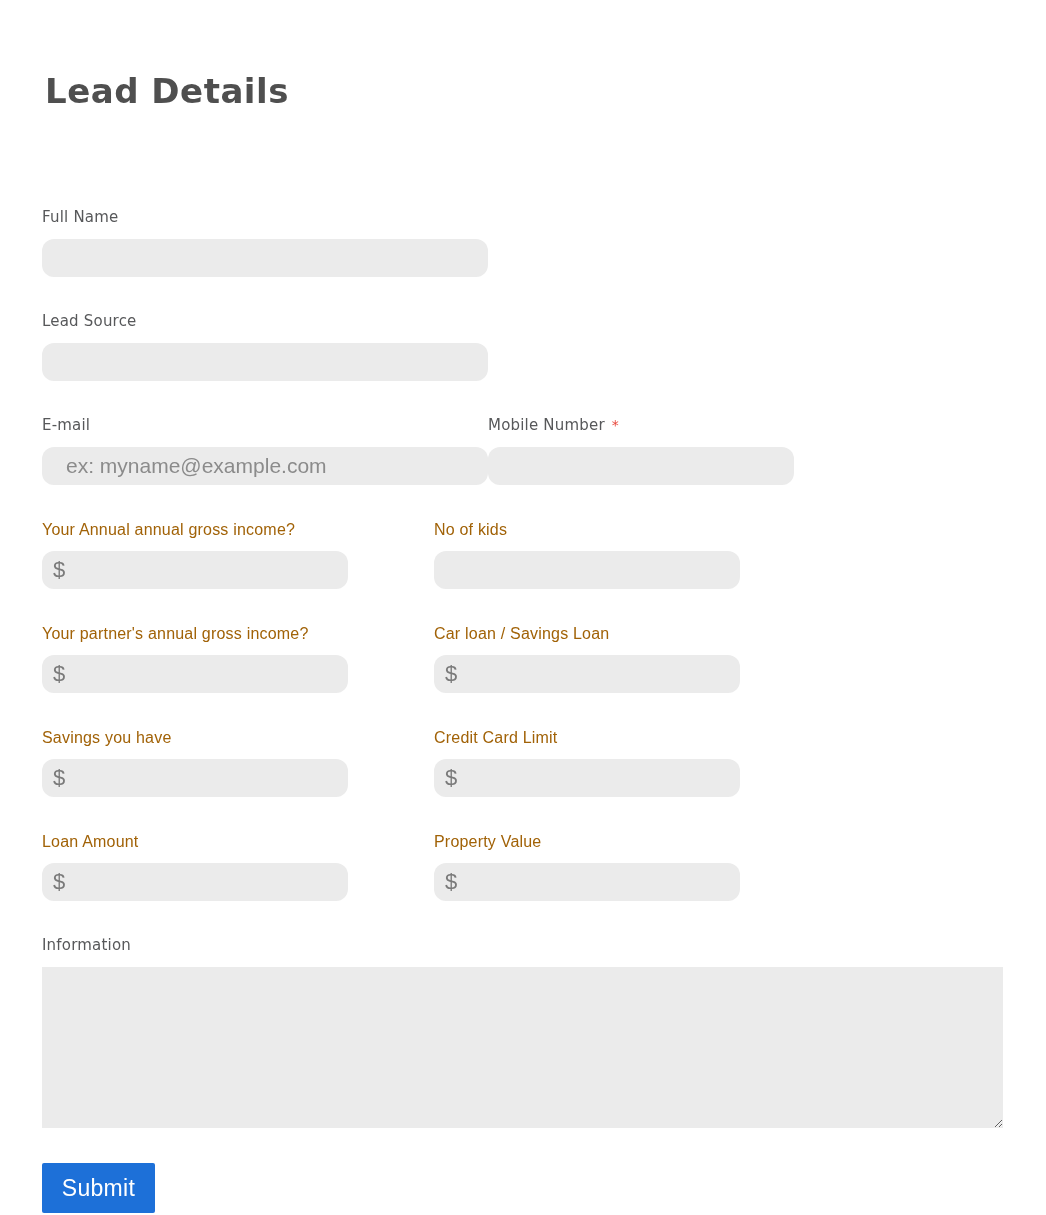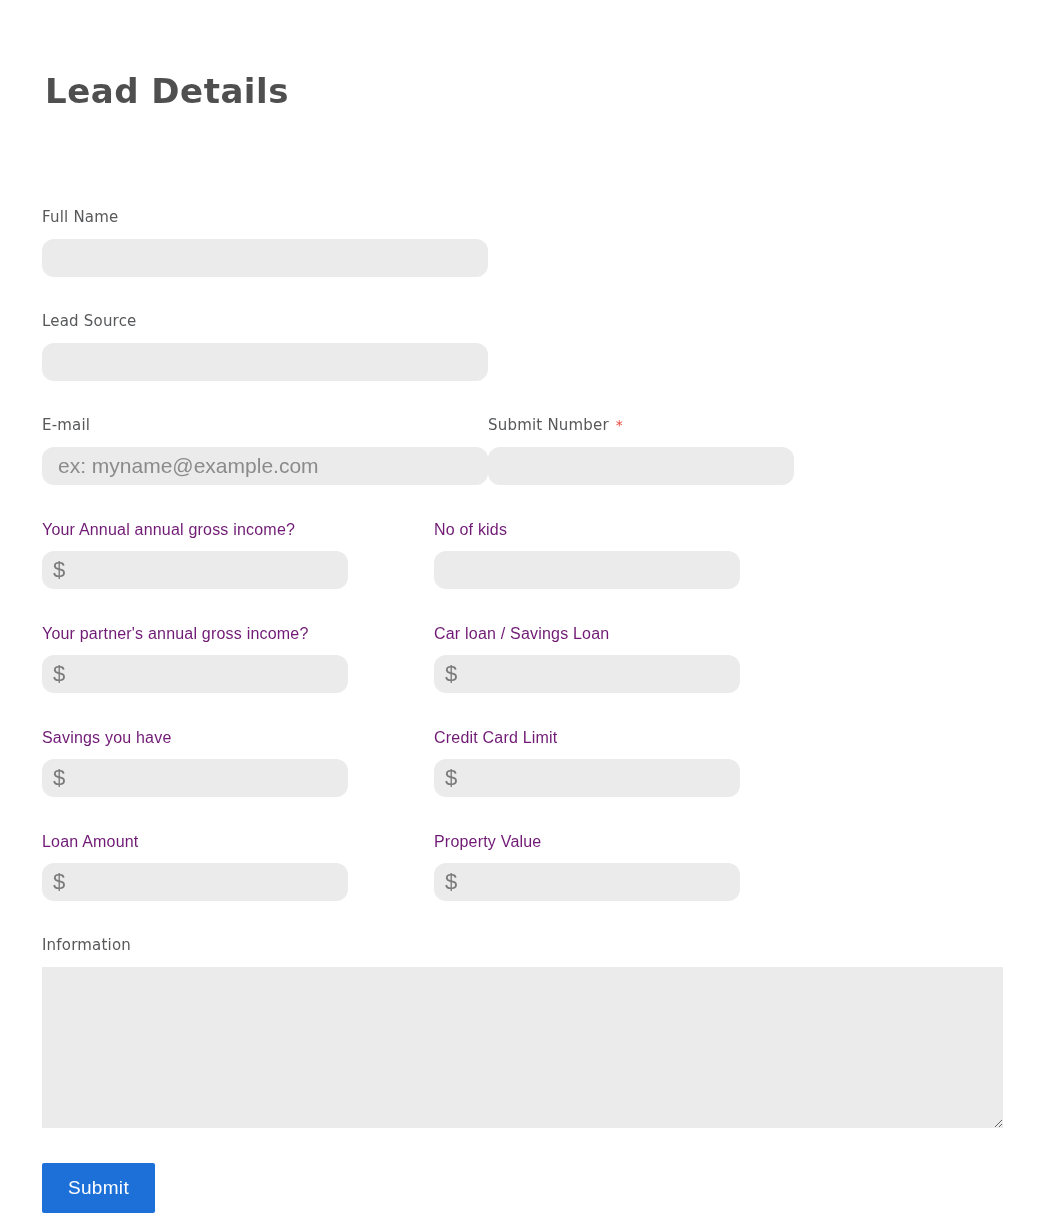--- a/index.html
+++ b/index.html
@@ -30,42 +30,42 @@
     font-family: "DejaVu Sans", sans-serif;
     font-size: 15px;
     color: #57585a;
     line-height: 19px;
     margin-bottom: 12px;
     letter-spacing: 0.2px;
   }
   .field-label.condensed {
     font-family: "Liberation Sans", sans-serif;
     font-size: 16px;
-    color: #701a75;
+    color: #a16207;
   }
 
   .req-mark {
     color: #e8483c;
     font-size: 14px;
     margin-left: 7px;
     vertical-align: top;
   }
 
   .input-wrap { position: relative; }
 
   input.text-input {
     display: block;
     border: none;
     outline: none;
     background: #ebebeb;
     height: 38px;
     font-family: "Liberation Sans", sans-serif;
     font-size: 21px;
     color: #6e6e6e;
-    padding: 0 16px;
+    padding: 0 24px;
     border-radius: 12px;
   }
   input.text-input::placeholder { color: #8b8b8b; opacity: 1; }
 
   .w-lg { width: 446px; }
   .w-md { width: 306px; }
 
   .prefix {
     position: absolute;
     left: 11px;
@@ -97,21 +97,21 @@
   .field-textarea { }
 
   button.submit-btn {
     display: block;
     width: 113px;
     height: 50px;
     background: #1d70d8;
     color: #ffffff;
     border: none;
     font-family: "Liberation Sans", sans-serif;
-    font-size: 19px;
+    font-size: 23px;
     letter-spacing: 0.3px;
     cursor: pointer;
     border-radius: 2px;
     text-align: center;
   }
 </style>
 </head>
 <body>
 
 <div class="page">
@@ -135,21 +135,21 @@
     </div>
 
     <div class="row row-email">
       <div class="field">
         <label class="field-label">E-mail</label>
         <div class="input-wrap">
           <input type="email" class="text-input w-lg" placeholder="ex: myname@example.com" style="">
         </div>
       </div>
       <div class="field">
-        <label class="field-label"><span>Submit Number</span><span class="req-mark">*</span></label>
+        <label class="field-label"><span>Mobile Number</span><span class="req-mark">*</span></label>
         <div class="input-wrap">
           <input type="tel" class="text-input w-md" style="">
         </div>
       </div>
     </div>
 
     <div class="row row-half">
       <div class="field">
         <label class="field-label condensed">Your Annual annual gross income?</label>
         <div class="input-wrap has-prefix w-md">

